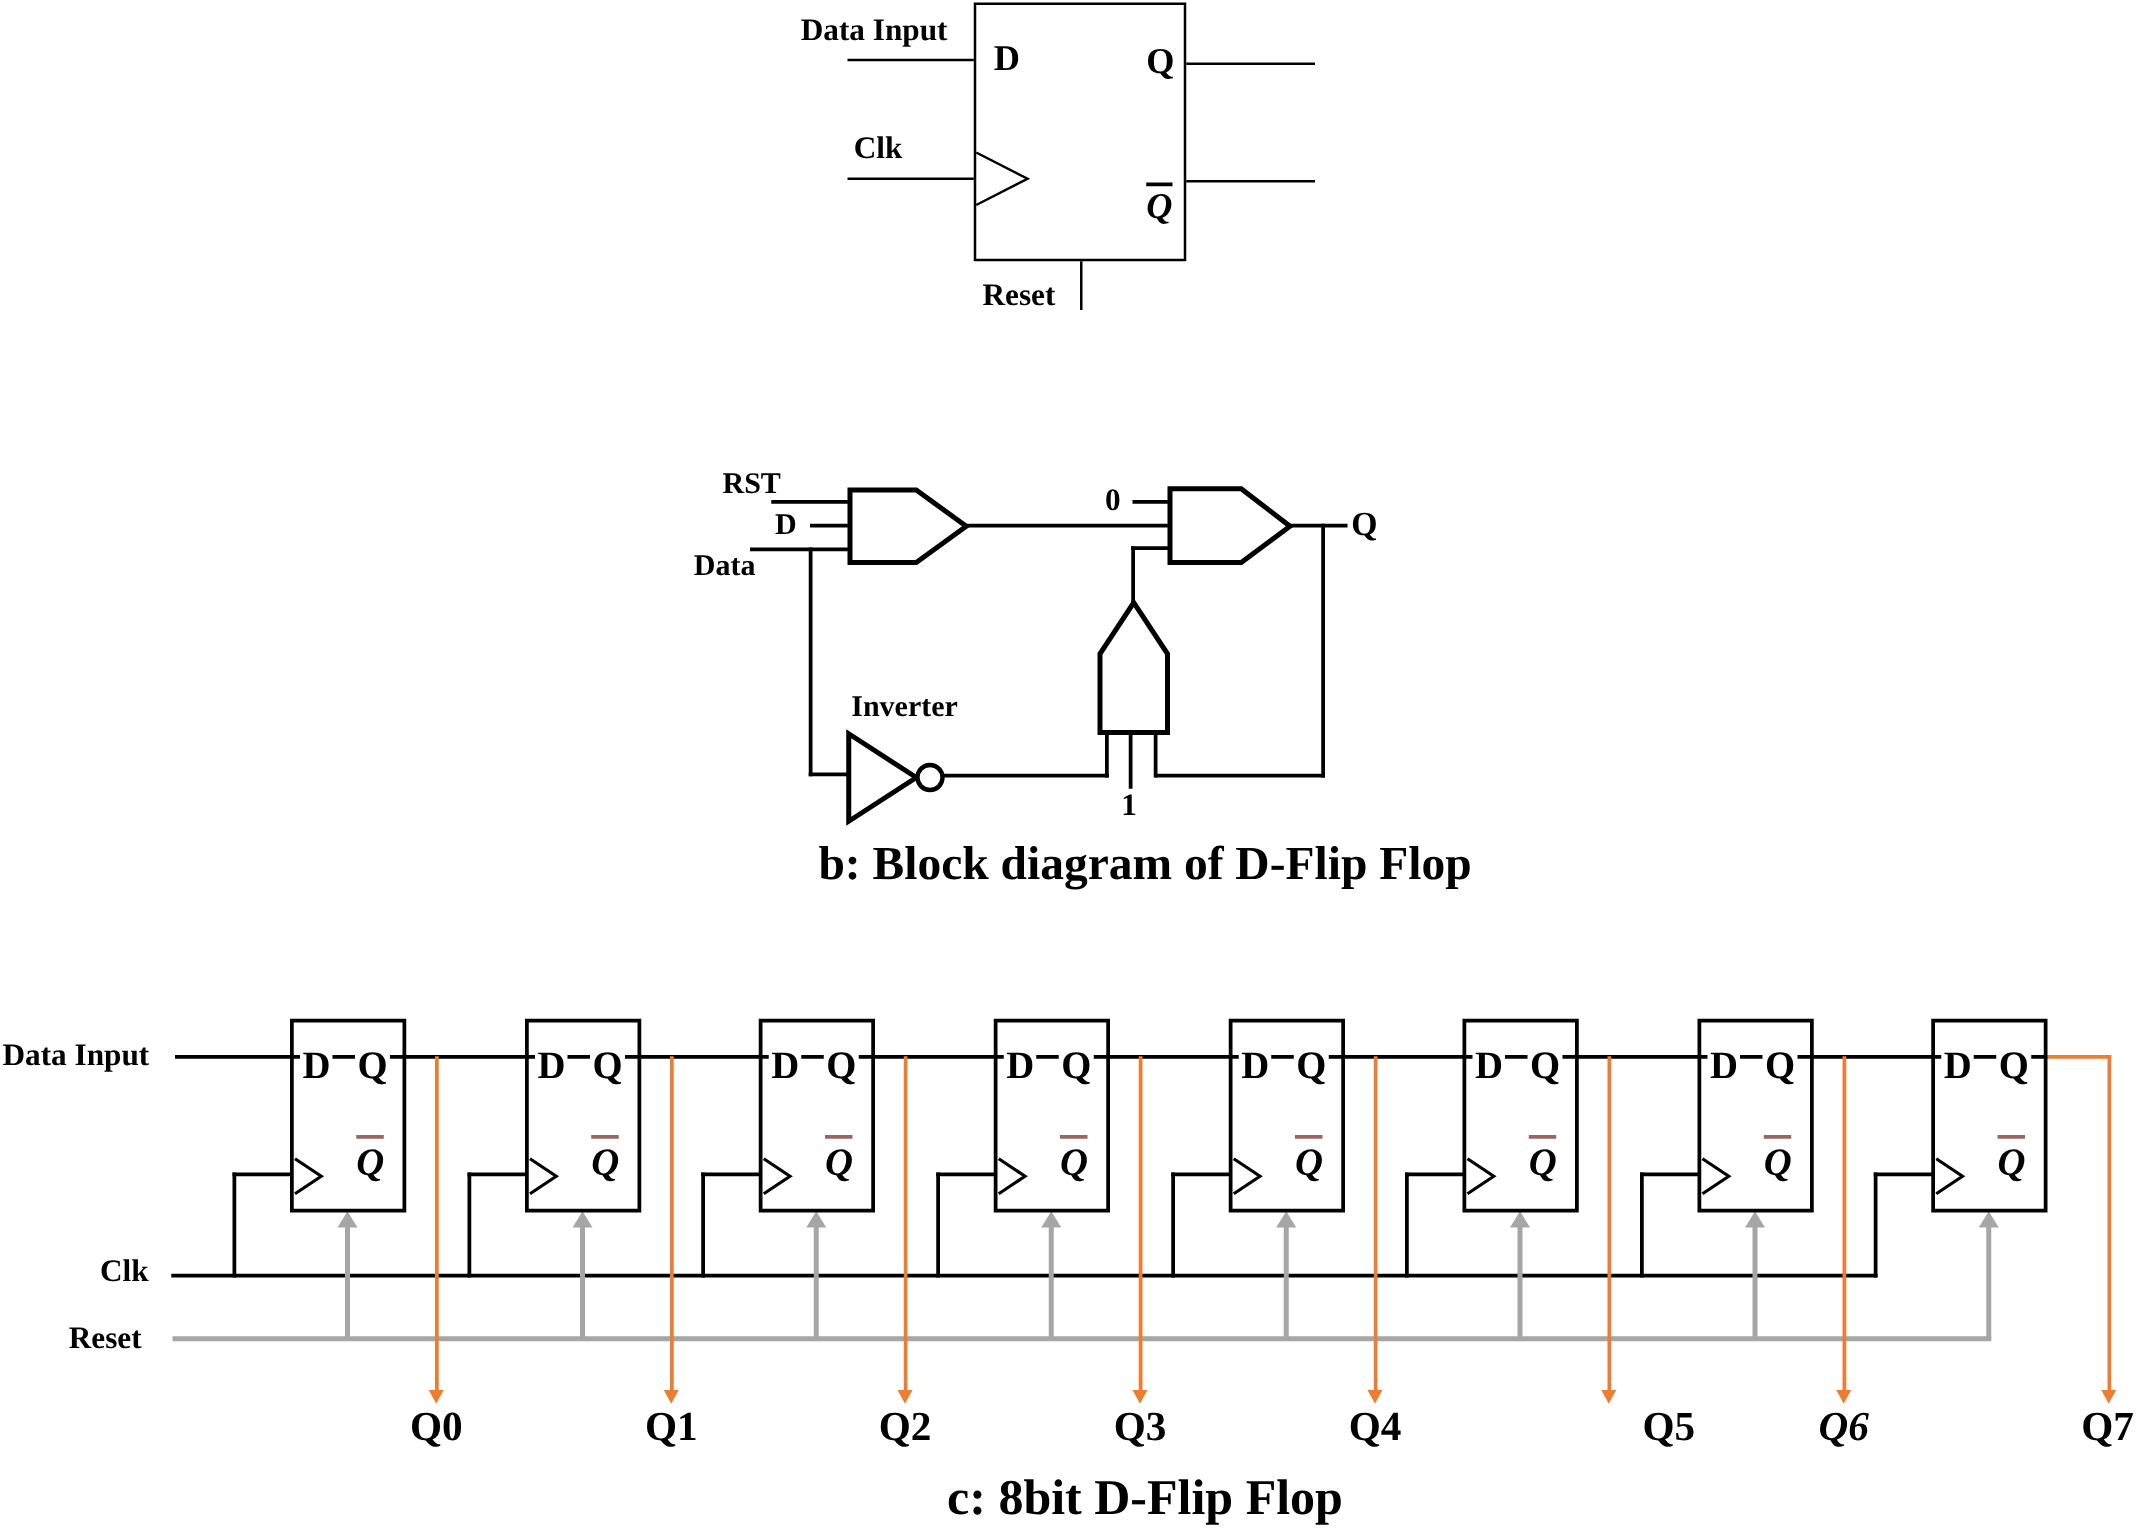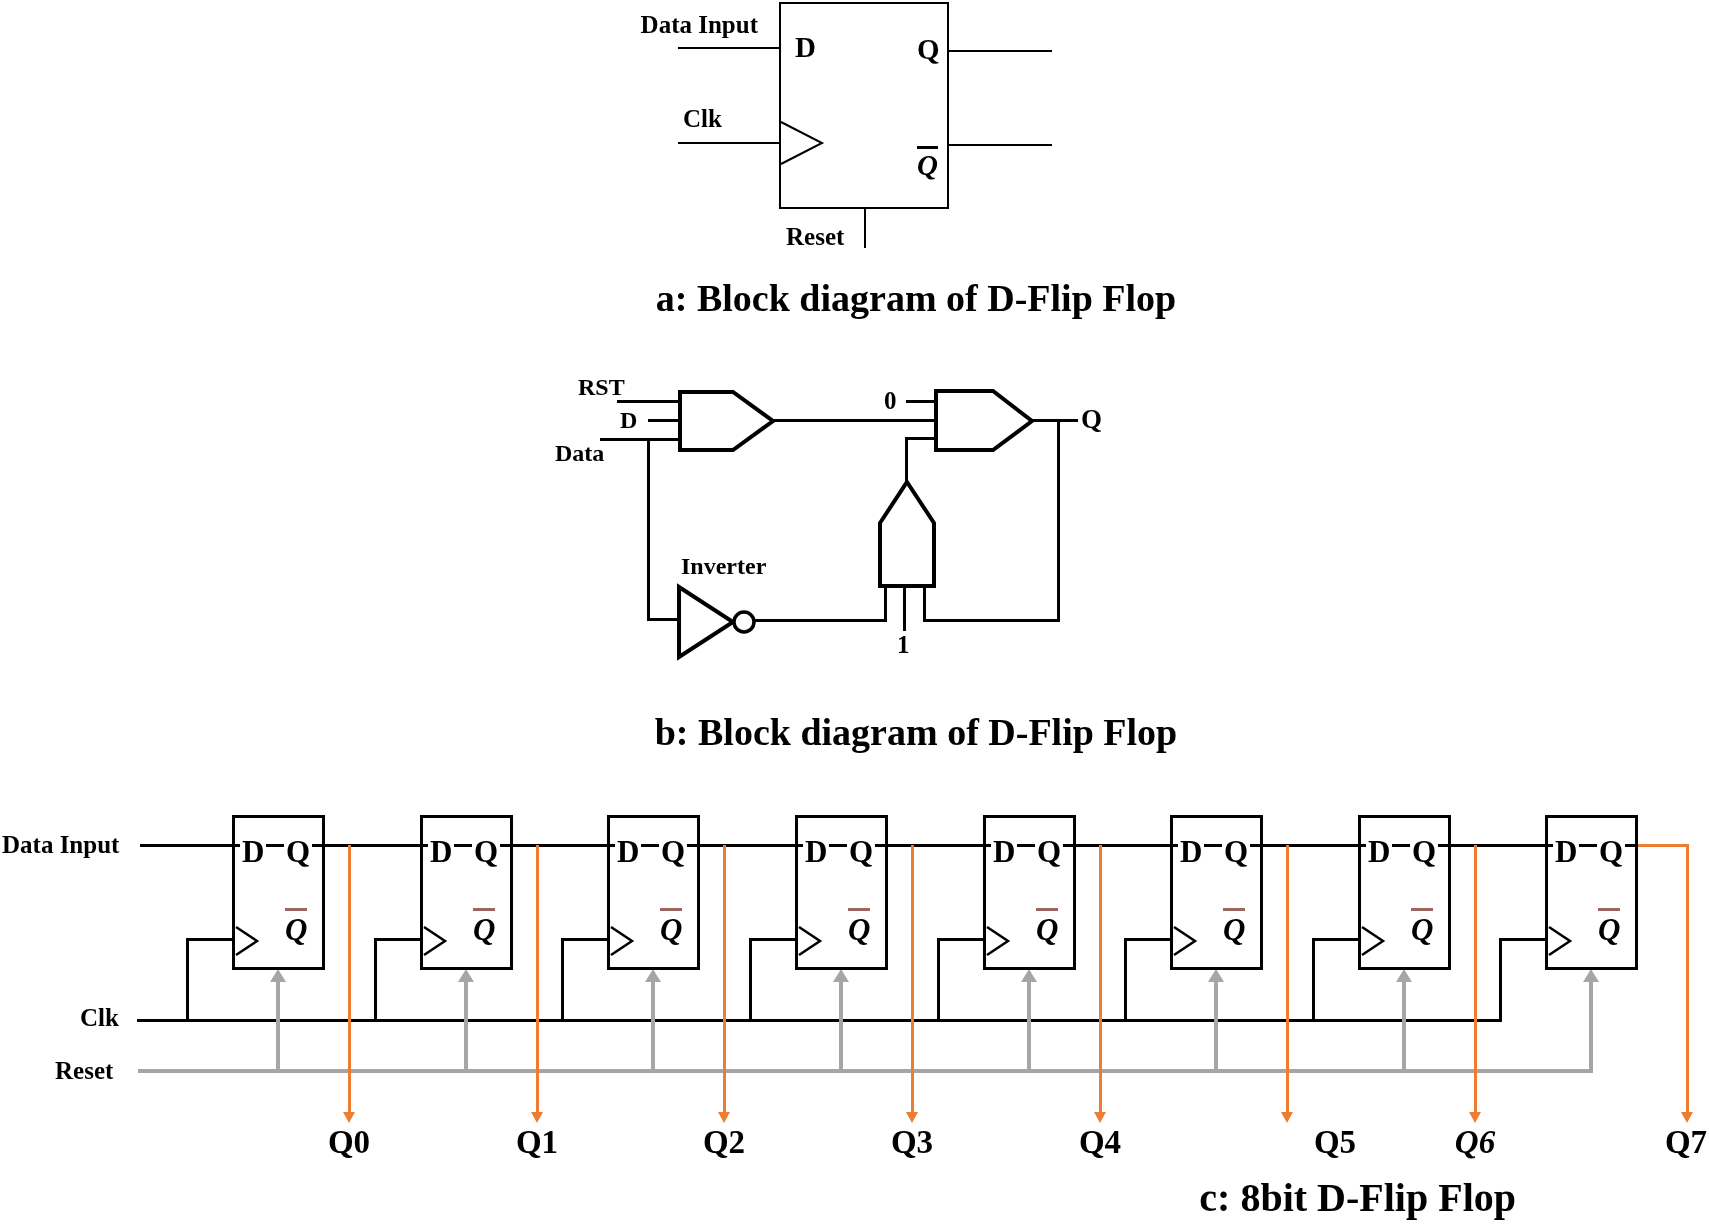--- a/index.html
+++ b/index.html
@@ -39,21 +39,20 @@
   <div class="lbl" style="left:795px;top:33px;font-size:29px;">D</div>
   <div class="lbl" style="left:917px;top:35px;font-size:29px;">Q</div>
   <div class="hl" style="left:949px;top:50px;width:103px;height:2px;"></div>
 
   <div class="hl" style="left:949px;top:144px;width:103px;height:2px;"></div>
   <div class="lbl qbar" style="left:917px;top:146px;font-size:29px;font-style:italic;">Q</div>
 
   <div class="vl" style="left:864px;top:209px;width:2px;height:39px;"></div>
   <div class="lbl" style="left:786px;top:224px;font-size:25px;">Reset</div>
 
-  <div class="cap" style="top:278px;font-size:38px;">a: Block diagram of D-Flip Flop</div>
 
   <div class="lbl" style="left:578px;top:375px;font-size:24px;">RST</div>
   <div class="hl" style="left:617px;top:400px;width:63px;height:3px;"></div>
 
   <div class="lbl" style="left:620px;top:408px;font-size:24px;">D</div>
   <div class="hl" style="left:648px;top:419px;width:32px;height:3px;"></div>
 
   <div class="lbl" style="left:555px;top:441px;font-size:24px;">Data</div>
   <div class="hl" style="left:600px;top:438px;width:80px;height:3px;"></div>
 
@@ -79,21 +78,21 @@
   <div class="vl" style="left:903px;top:586px;width:3px;height:45px;"></div>
   <div class="vl" style="left:923px;top:586px;width:3px;height:36px;"></div>
   <div class="lbl" style="left:897px;top:632px;font-size:25px;">1</div>
 
   <div class="lbl" style="left:681px;top:554px;font-size:24px;">Inverter</div>
 
   <div class="lbl" style="left:691px;top:406px;font-size:30px;">M</div>
   <div class="lbl" style="left:950px;top:406px;font-size:30px;">M</div>
   <div class="lbl" style="left:894px;top:535px;font-size:28px;">M</div>
 
-  <div class="cap" style="top:712px;font-size:38px;">b: Block diagram of D-Flip Flop</div>
+  <div class="cap" style="top:671px;font-size:38px;">b: Block diagram of D-Flip Flop</div>
 
   <div class="lbl" style="left:2px;top:832px;font-size:25px;">Data Input</div>
 
   <div class="hl" style="left:140px;top:844px;width:1498px;height:3px;"></div>
 
   <div class="lbl" style="left:80px;top:1005px;font-size:25px;">Clk</div>
   <div class="hl" style="left:137px;top:1019px;width:1365px;height:3px;"></div>
 
   <div class="lbl" style="left:55px;top:1058px;font-size:25px;">Reset</div>
   <div class="hl" style="left:138px;top:1069px;width:1455px;height:4px;background:#A6A6A6;"></div>
@@ -194,21 +193,21 @@
 
   <div class="qout" style="left:309px;">Q0</div>
   <div class="qout" style="left:497px;">Q1</div>
   <div class="qout" style="left:684px;">Q2</div>
   <div class="qout" style="left:872px;">Q3</div>
   <div class="qout" style="left:1060px;">Q4</div>
   <div class="qout" style="left:1295px;">Q5</div>
   <div class="qout" style="left:1435px;font-style:italic;">Q6</div>
   <div class="qout" style="left:1646px;">Q7</div>
 
-  <div class="cap" style="top:1176px;font-size:40px;text-align:right;">c: 8bit D-Flip Flop</div>
+  <div class="cap" style="top:1176px;font-size:40px;">c: 8bit D-Flip Flop</div>
 
   <svg class="overlay" width="1709" height="1225" viewBox="0 0 1709 1225">
 
     <polyline points="781,122 822,143 781,164" fill="none" stroke="#000" stroke-width="2"></polyline>
 
     <polygon points="680,392 733,392 773,421 733,450 680,450" fill="#fff" stroke="#000" stroke-width="4"></polygon>
 
     <polygon points="936,391 993,391 1032,421 993,450 936,450" fill="#fff" stroke="#000" stroke-width="4"></polygon>
 
     <polygon points="907,482 934,523 934,586 880,586 880,523" fill="#fff" stroke="#000" stroke-width="4"></polygon>

